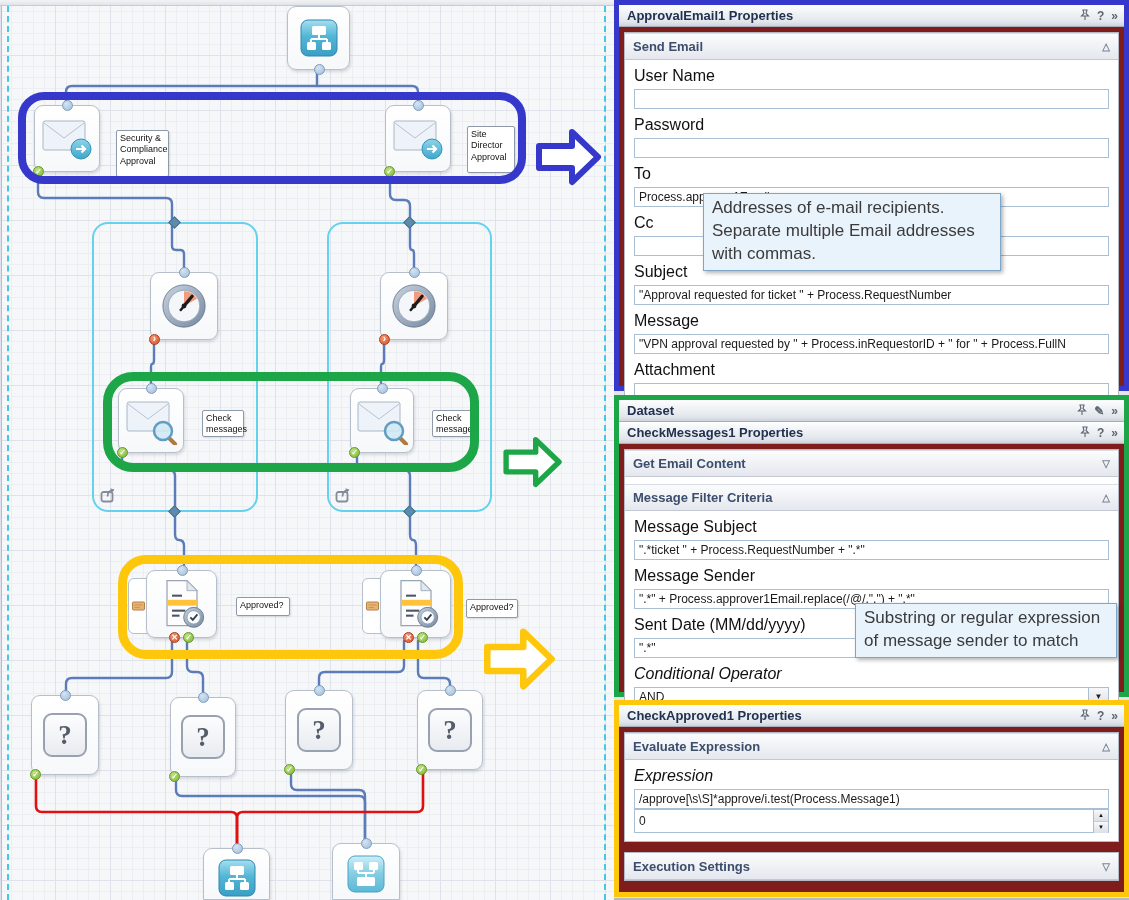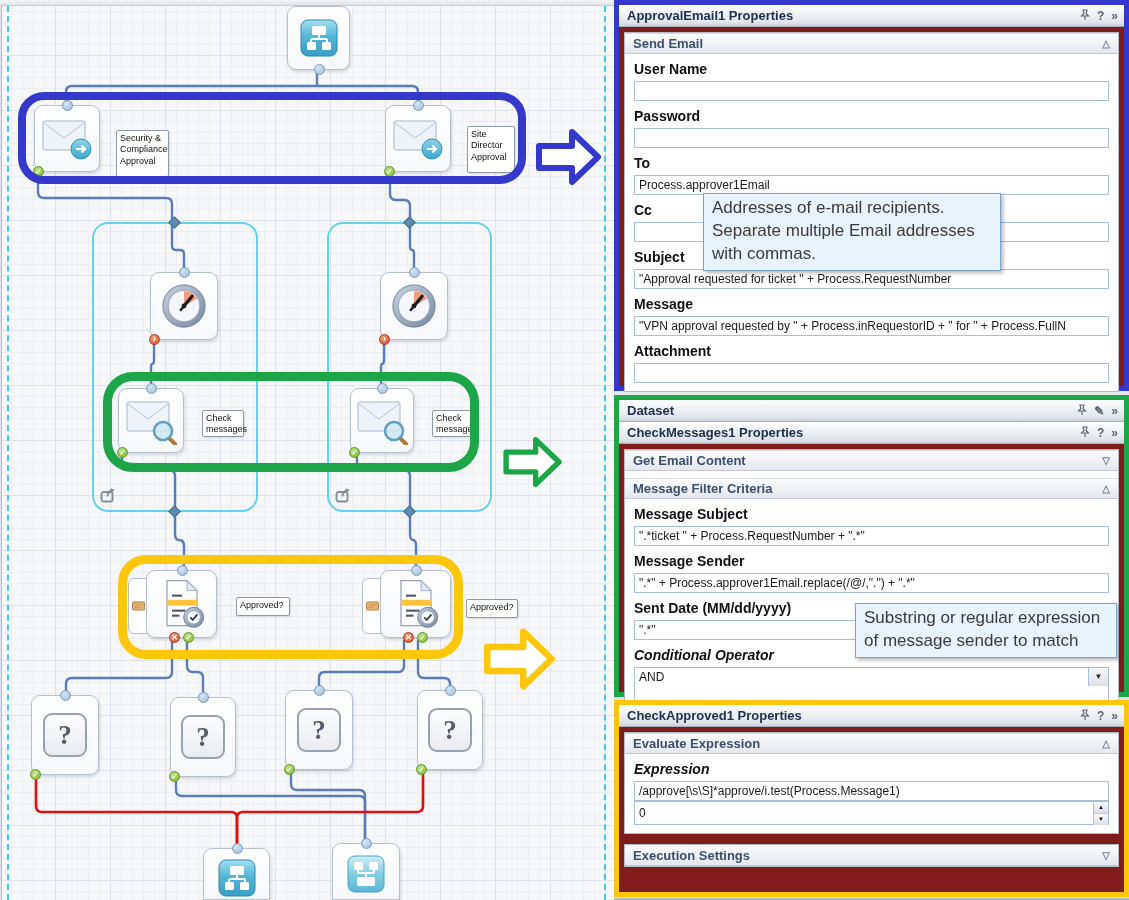--- a/index.html
+++ b/index.html
@@ -56,26 +56,26 @@
 
   
   #panels { position:absolute; left:614px; top:0; width:515px; height:900px; background:#e4e6ea; }
   .panel { position:absolute; left:0; width:515px; background:#7f1d1d; }
   .ptitle { height:22px; background:linear-gradient(#fdfefe,#e2e6ec 80%,#ced3dc);
     border-bottom:1px solid #a9afba; display:flex; align-items:center; padding:0 6px 0 8px;
     font-size:13px; font-weight:bold; color:#21314f; }
   .ptitle .sp { flex:1; }
   .picon { color:#5c6572; font-size:12px; margin-left:7px; cursor:pointer; line-height:12px; }
   .pbody { margin:5px; border:1px solid #b5bbc5; background:#fff; padding:0 9px 8px 9px; }
-  .sect { height:21px; margin:0 -9px; background:linear-gradient(#fbfcfd,#e4e7ee);
+  .sect { height:27px; margin:0 -9px; background:linear-gradient(#fbfcfd,#e4e7ee);
     border-bottom:1px solid #c3c8d2; border-top:1px solid #d8dce3; display:flex; align-items:center;
     padding:0 8px; font-size:13px; font-weight:bold; color:#3c4e6b; }
   .sect .sp { flex:1; }
   .tri { color:#7c8696; font-size:10px; }
-  .flabel { font-size:14px; font-weight:bold; color:#101010; margin:7px 0 4px 0; }
+  .flabel { font-size:16px; font-weight:normal; color:#101010; margin:7px 0 4px 0; }
   .flabel.it { font-style:italic; }
   .finput { width:100%; height:20px; border:1px solid #a9bfd4; background:#fff; font-size:12px;
     color:#1a1a1a; padding:0 4px; font-family:"Liberation Sans", sans-serif; }
   .ddwrap { position:relative; width:100%; height:36px; border:1px solid #a9bfd4; background:#fff; }
   .ddtext { font-size:12px; color:#1a1a1a; line-height:18px; padding:0 4px; }
   .ddbtn { position:absolute; right:0; top:0; width:20px; height:18px; border-left:1px solid #a9bfd4;
     background:linear-gradient(#f7f8fa,#dcdfe6); text-align:center; font-size:8px; color:#222;
     line-height:18px; cursor:pointer; }
   .spinwrap { position:relative; width:100%; height:24px; border:1px solid #a9bfd4; background:#fff; }
   .spininput { width:calc(100% - 16px); height:22px; border:0; font-size:12px; padding:0 4px;

